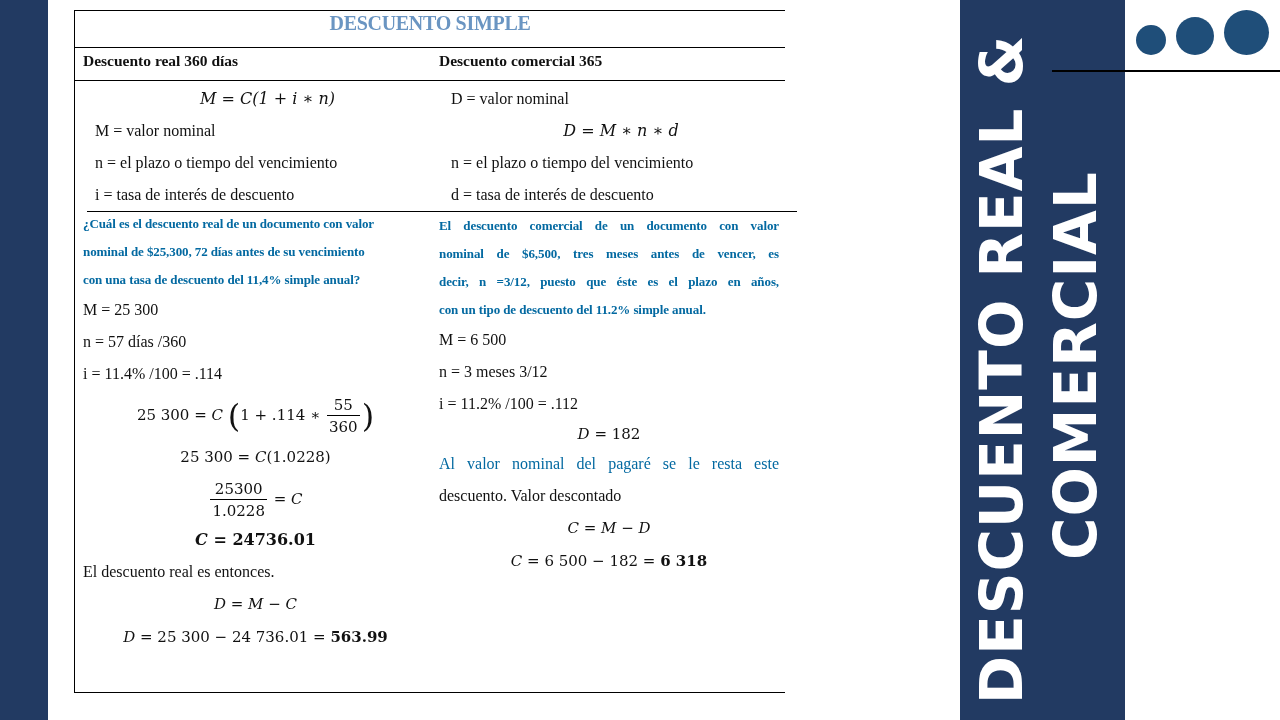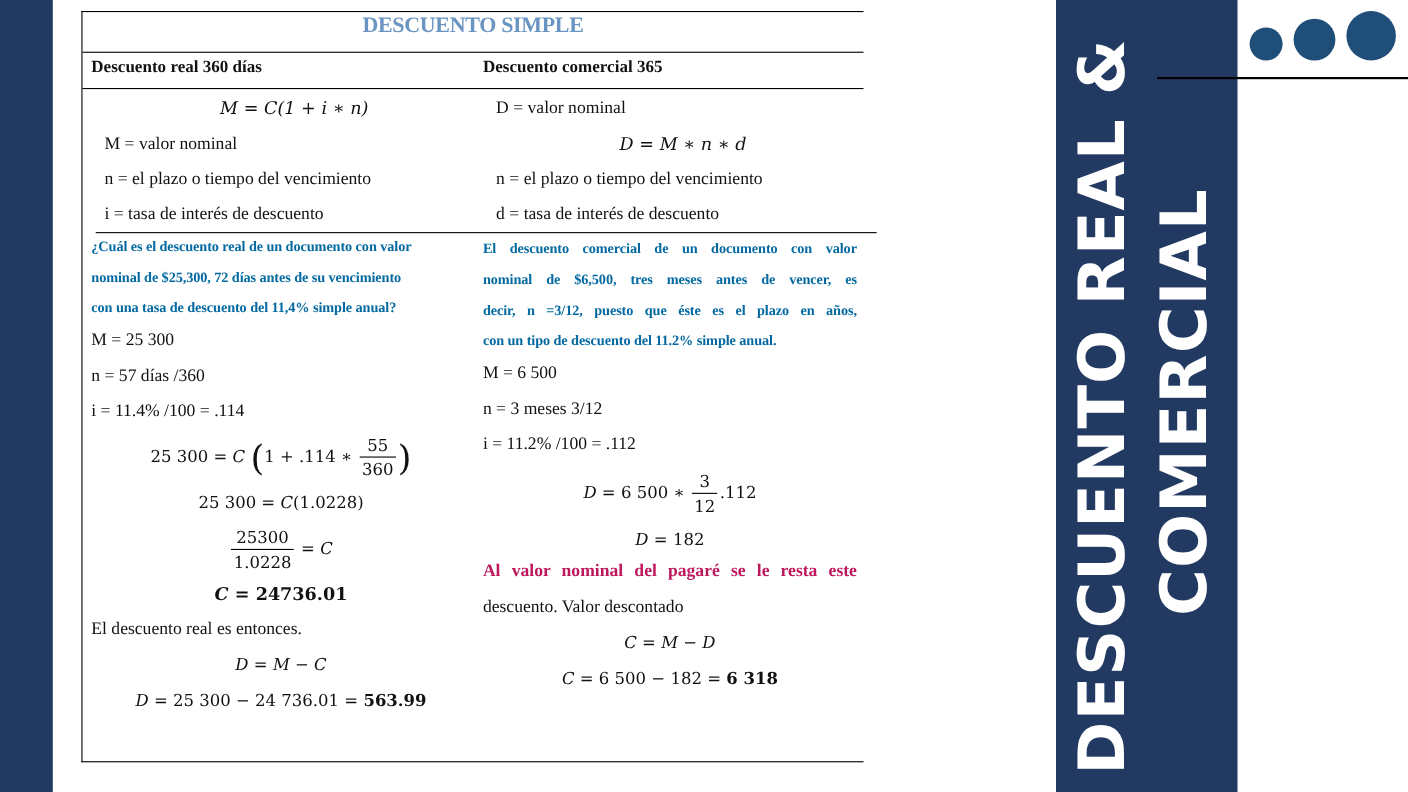--- a/index.html
+++ b/index.html
@@ -110,27 +110,24 @@
 
     <div class="col col-right" style="top:0px;">
       <div class="red red-right">El descuento comercial de un documento con valor</div>
       <div class="red red-right">nominal de $6,500, tres meses antes de vencer, es</div>
       <div class="red red-right">decir, n =3/12, puesto que éste es el plazo en años,</div>
       <div class="red">con un tipo de descuento del 11.2% simple anual.</div>
       <div class="line">M = 6 500</div>
       <div class="line">n = 3 meses 3/12</div>
       <div class="line">i = 11.2% /100 = .112</div>
 
-      <div class="center mathnum" style="font-size:15px; height:56px; line-height:56px;">
-        <span class="math">D</span><span> = 6 500 ∗ </span><span class="frac"><span class="num">3</span><span class="den">12</span></span><span>.112</span>
-      </div>
       <div class="center mathnum" style="font-size:15px; line-height:28px;">
         <span class="math">D</span><span> = 182</span>
       </div>
-      <div class="line red-right" style="color:#be185d; font-weight:bold;">Al valor nominal del pagaré se le resta este</div>
+      <div class="line red-right" style="color:#0369a1; font-weight:normal;">Al valor nominal del pagaré se le resta este</div>
       <div class="line">descuento. Valor descontado</div>
       <div class="center math" style="font-size:15px; line-height:32px;">C = M − D</div>
       <div class="center mathnum" style="font-size:15px; line-height:34px;">
         <span class="math">C</span><span> = 6 500 − 182 = </span><span class="bold">6 318</span>
       </div>
     </div>
   </div>
 </div>
 
 <div class="right-panel">

